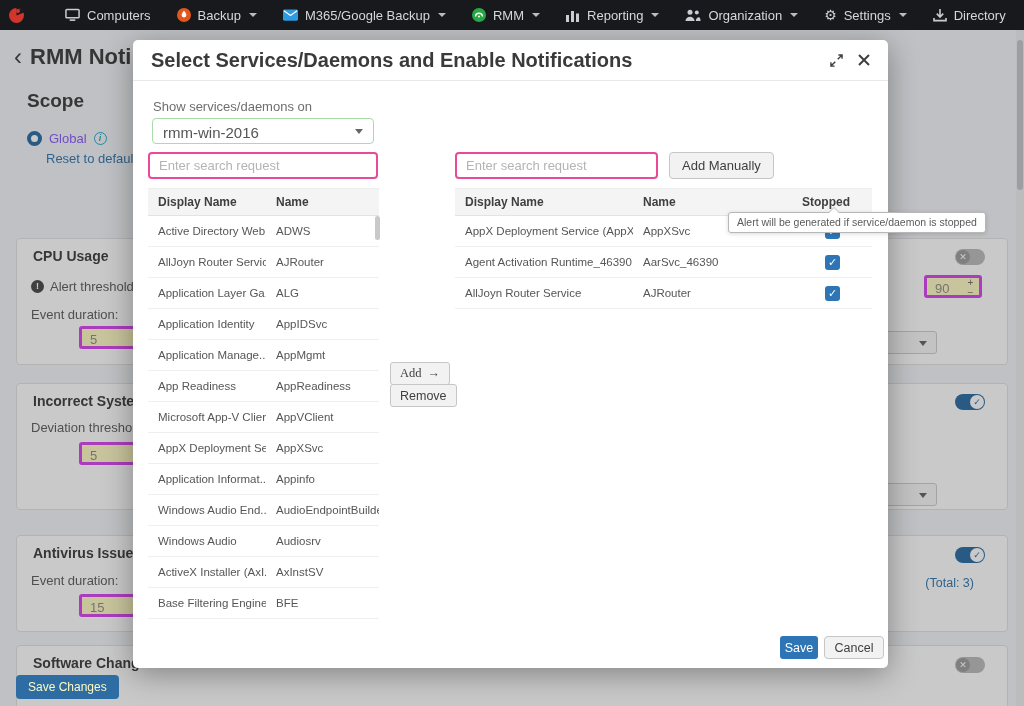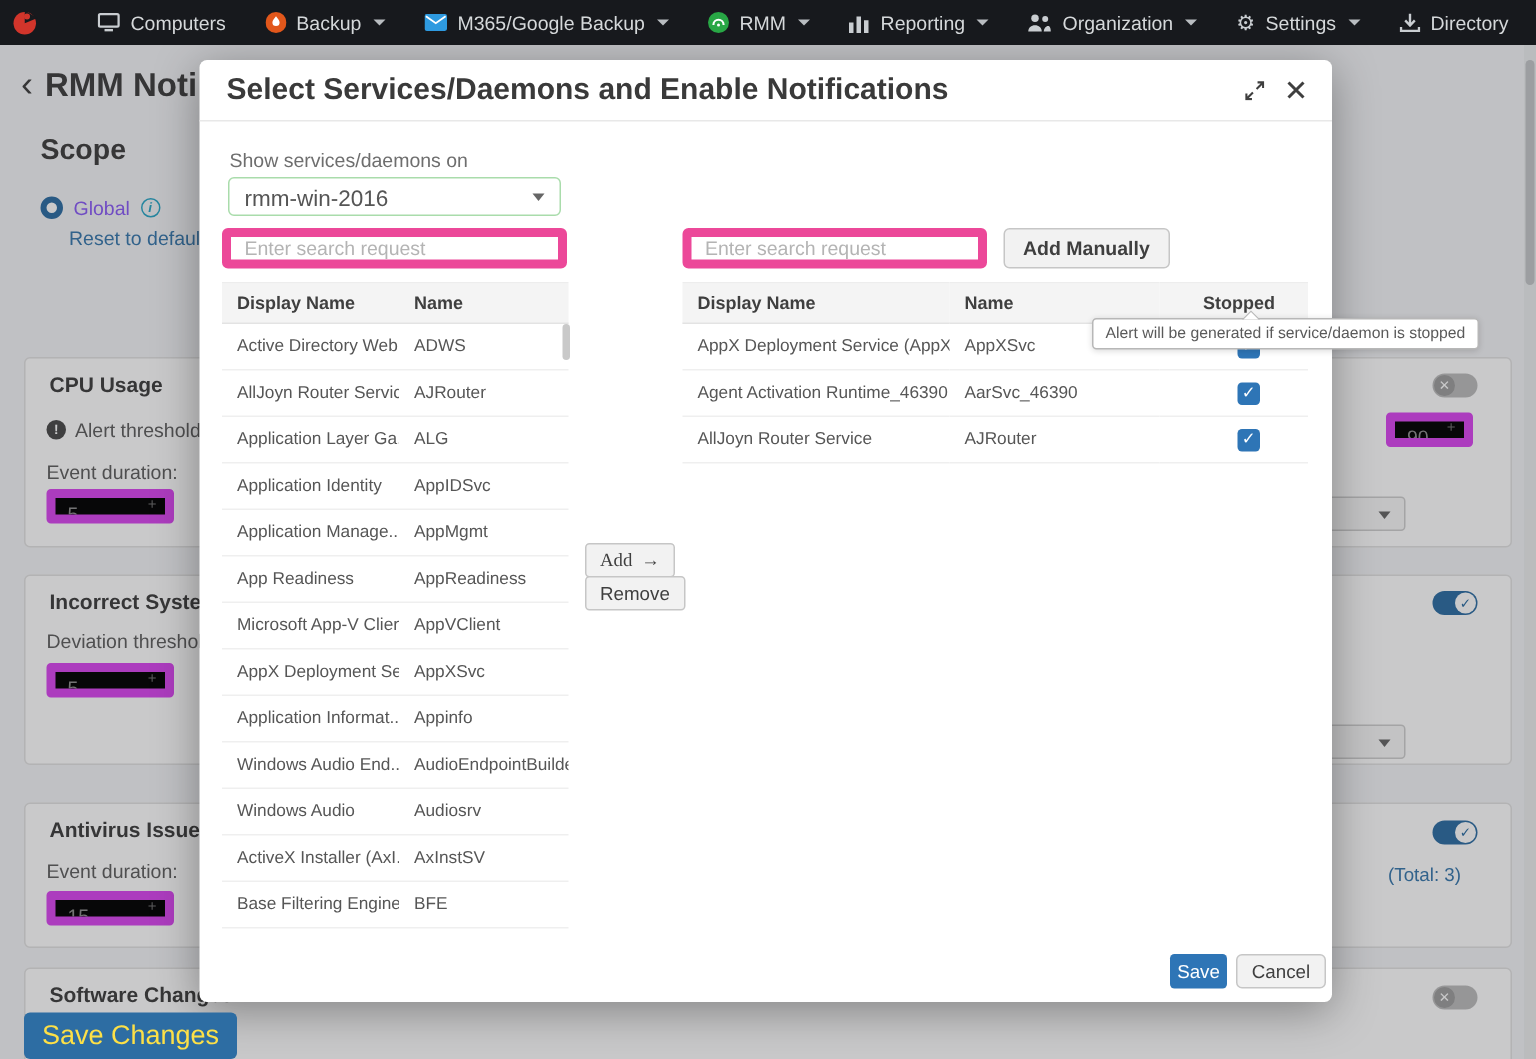--- a/index.html
+++ b/index.html
@@ -35,71 +35,71 @@
 
   .panel { position:absolute; left:16px; right:16px; background:#fff; border:1px solid #e2e2e2; border-radius:4px; }
   .p1 { top:208px; height:127px; }
   .p2 { top:353px; height:127px; }
   .p3 { top:505px; height:97px; }
   .p4 { top:615px; height:80px; }
   .panel-title { position:absolute; left:16px; top:9px; font-size:14px; font-weight:700; color:#3f3f3f; }
   .panel-line { position:absolute; left:14px; font-size:13px; color:#5f5f5f; display:flex; align-items:center; gap:6px; }
   .alert-ic { width:13px; height:13px; border-radius:50%; background:#4a4a4a; color:#fff; font-size:9px;
               font-weight:700; line-height:13px; text-align:center; flex:0 0 13px; }
-  .stepper { position:absolute; display:flex; width:85px; height:23px; border:6px solid #d946ef;
-             border-radius:3px; background:#000000; overflow:hidden; }
+  .stepper { position:absolute; display:flex; width:85px; height:23px; border:3px solid #d946ef;
+             border-radius:3px; background:#fef9c3; overflow:hidden;margin-left:48px; }
   .stepper-val { flex:1; font-size:13px; color:#8f8f8f; line-height:21px; padding-left:8px; }
   .stepper-btns { width:17px; display:flex; flex-direction:column; }
   .stepper-btns span { flex:1; font-size:10px; line-height:10px; text-align:center; color:#6f6f6f; cursor:pointer; }
   .toggle { position:absolute; width:30px; height:16px; border-radius:9px; cursor:pointer; }
   .toggle .knob { position:absolute; top:1px; width:14px; height:14px; border-radius:50%;
                   font-size:9px; line-height:14px; text-align:center; }
   .toggle.on { background:#2d6da3; }
   .toggle.on .knob { right:1px; background:#fff; color:#2d6da3; }
   .toggle.off { background:#bdbdbd; }
   .toggle.off .knob { left:1px; background:#9e9e9e; color:#fff; }
   .mini-select { position:absolute; width:113px; height:23px; background:#f7f7f7; border:1px solid #cfcfcf;
                  border-radius:3px; }
   .mini-select .sel-caret { position:absolute; right:9px; top:9px; }
   .sel-caret { width:0; height:0; border-left:4px solid transparent; border-right:4px solid transparent;
                border-top:5px solid #666; }
   .total-link { position:absolute; font-size:12.5px; color:#3878ad; }
   .page-scrollbar { position:absolute; right:0; top:0; bottom:0; width:8px; background:#eceeef; }
   .page-scroll-thumb { position:absolute; right:1px; top:10px; width:6px; height:150px; background:#c4c7ca; border-radius:3px; }
 
-  .save-changes { position:absolute; left:16px; top:675px; background:#2d6da3; color:#fde047; border:none;
-                  border-radius:4px; font-size:18px; padding:5px 12px; cursor:pointer; z-index:300;
+  .save-changes { position:absolute; left:16px; top:675px; background:#2d6da3; color:#fef9c3; border:none;
+                  border-radius:4px; font-size:12px; padding:5px 12px; cursor:pointer; z-index:300;
                   font-family:"Liberation Sans", sans-serif; }
 
   
   .overlay { position:absolute; left:0; top:30px; right:0; bottom:0; background:rgba(30,30,32,0.24); z-index:50; }
 
   
   .modal { position:absolute; left:133px; top:40px; width:755px; height:628px; background:#fff;
            border-radius:5px; box-shadow:0 6px 30px rgba(0,0,0,0.35); z-index:100; }
   .modal-header { height:41px; border-bottom:1px solid #e8e8e8; display:flex; align-items:center; padding:0 18px; }
   .modal-title { font-size:20px; font-weight:600; color:#3a3a3a; }
   .modal-hbtns { margin-left:auto; display:flex; align-items:center; gap:15px; }
   .mh-btn { cursor:pointer; display:flex; align-items:center; }
 
   .show-label { position:absolute; left:20px; top:59px; font-size:13px; color:#6e6e6e; }
   .computer-select { position:absolute; left:19px; top:78px; width:222px; height:26px;
                      border:1px solid #a9dcab; border-radius:4px; background:#fff; cursor:pointer; }
   .computer-select .val { position:absolute; left:10px; top:5px; font-size:15px; color:#555; }
   .computer-select .sel-caret { position:absolute; right:10px; top:10px; }
 
-  .search-input { position:absolute; height:27px; border:6px solid #ec4899; border-radius:4px;
+  .search-input { position:absolute; height:27px; border:2px solid #ec4899; border-radius:4px;
                   font-size:13px; color:#555; padding:0 9px; font-family:"Liberation Sans", sans-serif;
                   background:#fff; outline:none; }
   .search-input::placeholder { color:#b4b4b4; }
   .search-left { left:15px; top:112px; width:230px; }
   .search-right { left:322px; top:112px; width:203px; }
   .btn-gray { background:#f2f2f2; border:1px solid #c6c6c6; border-radius:4px; color:#3f3f3f;
               font-size:13px; cursor:pointer; font-family:"Liberation Sans", sans-serif; }
-  .add-manually { position:absolute; left:536px; top:112px; height:27px; padding:0 12px;font-weight:bold; }
+  .add-manually { position:absolute; left:536px; top:112px; height:27px; padding:0 12px; }
 
   .svc-table { position:absolute; border-collapse:collapse; table-layout:fixed; }
   .svc-table th { background:#f4f4f4; font-size:12px; font-weight:700; color:#3f3f3f; text-align:left;
                   padding:6px 10px; border-top:1px solid #ededed; border-bottom:1px solid #e3e3e3; }
   .svc-table td { font-size:11.5px; color:#565656; padding:9px 10px; border-bottom:1px solid #efefef;
                   white-space:nowrap; overflow:hidden; }
   .left-table { left:15px; top:148px; width:231px; }
   .left-table th:first-child, .left-table td:first-child { width:118px; }
   .right-table { left:322px; top:148px; width:417px; }
   .right-table th:nth-child(1), .right-table td:nth-child(1) { width:178px; }

